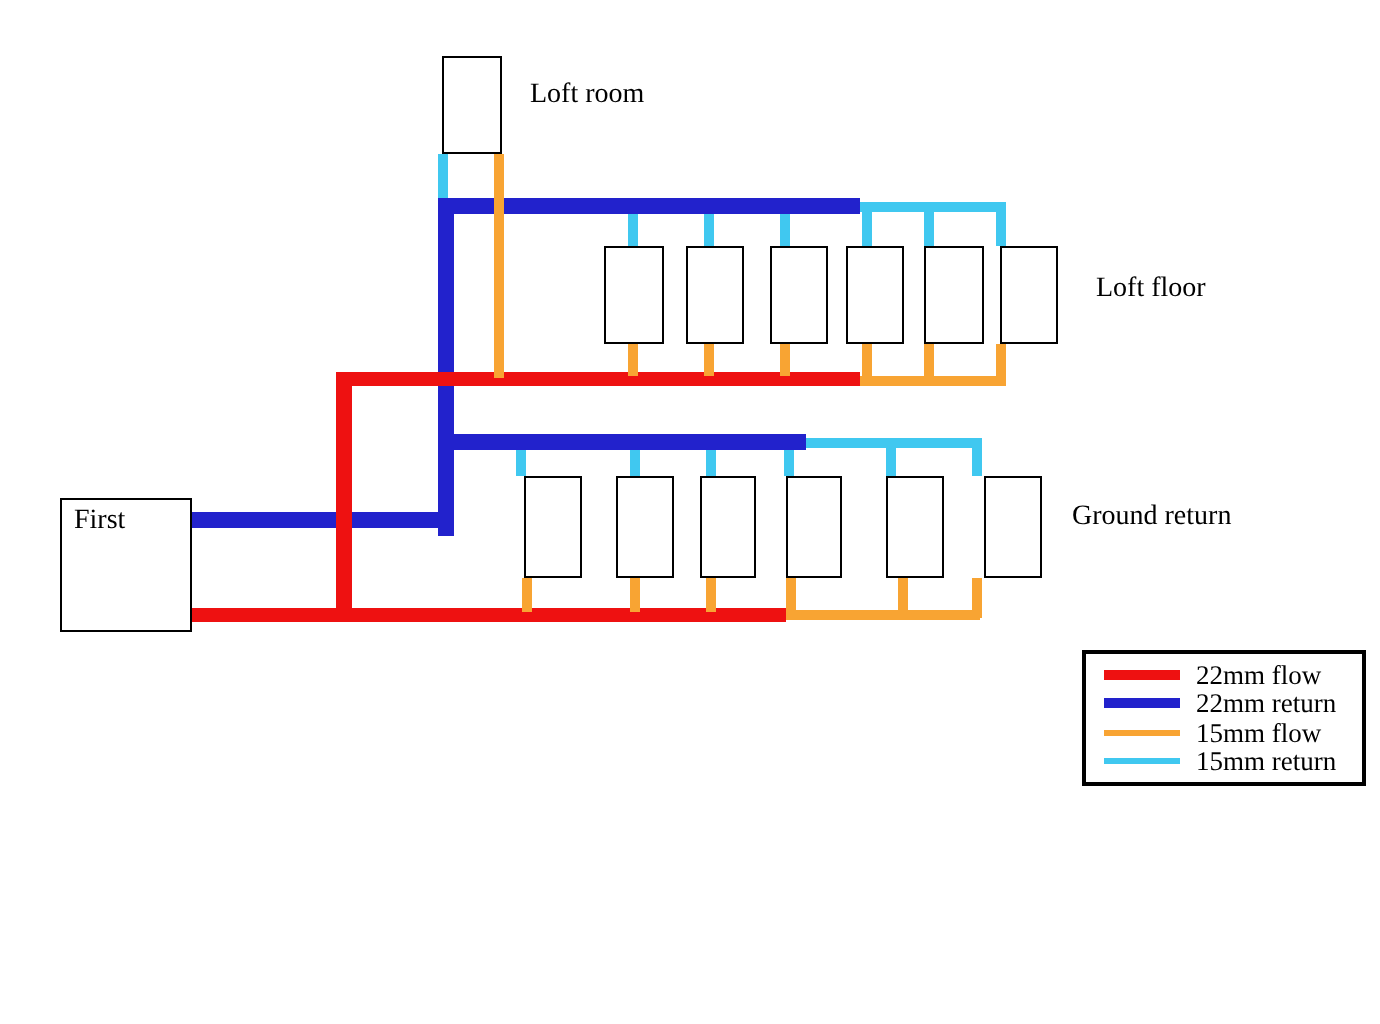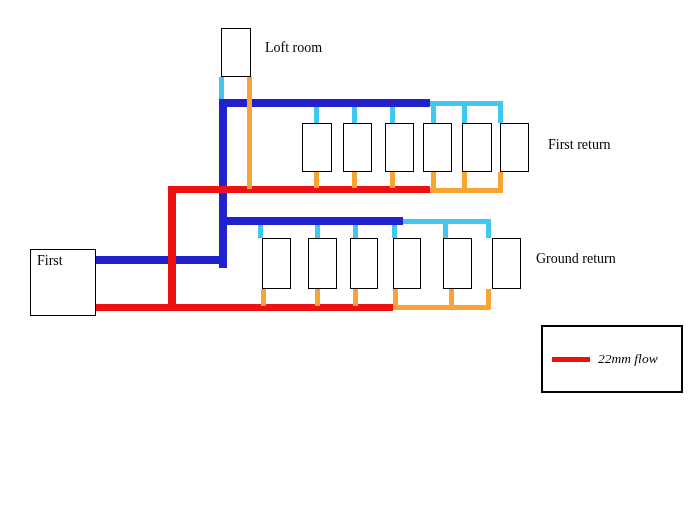--- a/index.html
+++ b/index.html
@@ -9,21 +9,21 @@
   }
   .pipe{position:absolute;}
   .box{position:absolute;background:#ffffff;border:1px solid #000;box-sizing:border-box;}
   .lbl{position:absolute;font-size:14px;line-height:14px;white-space:nowrap;}
   #legend{
     position:absolute;left:541px;top:325px;width:142px;height:68px;
     border:2px solid #000;box-sizing:border-box;background:#ffffff;
     display:flex;flex-direction:column;justify-content:space-around;
     padding:3px 0 3px 9px;
   }
-  .legend-row{display:flex;align-items:center;height:14px;font-style:italic;}
+  .legend-row{display:flex;align-items:center;height:14px;}
   .legend-swatch{width:38px;flex:0 0 38px;margin-right:8px;}
   .legend-label{font-size:13.5px;line-height:13.5px;white-space:nowrap;}
 </style>
 </head>
 <body>
 
 <div id="stage">
 
   <div>
       <div class="pipe" style="left: 219px; top: 99px; width: 211px; height: 8px; background: rgb(34, 34, 204);"></div>
@@ -73,24 +73,36 @@
       <div class="box" style="left: 262px; top: 238px; width: 29px; height: 51px;"></div>
       <div class="box" style="left: 308px; top: 238px; width: 29px; height: 51px;"></div>
       <div class="box" style="left: 350px; top: 238px; width: 28px; height: 51px;"></div>
       <div class="box" style="left: 393px; top: 238px; width: 28px; height: 51px;"></div>
       <div class="box" style="left: 443px; top: 238px; width: 29px; height: 51px;"></div>
       <div class="box" style="left: 492px; top: 238px; width: 29px; height: 51px;"></div>
       <div class="box" style="left: 30px; top: 249px; width: 66px; height: 67px;"></div>
     </div>
 
   <div class="lbl" style="left:265px;top:41px;">Loft room</div>
-  <div class="lbl" style="left:548px;top:138px;">First return</div>
+  <div class="lbl" style="left:548px;top:138px;">Loft floor</div>
   <div class="lbl" style="left:536px;top:252px;">Ground return</div>
   <div class="lbl" style="left:37px;top:254px;">First</div>
 
   <div id="legend">
     <div class="legend-row">
       <div class="legend-swatch" style="background: rgb(238, 17, 17); height: 5px;"></div>
       <div class="legend-label">22mm flow</div>
     </div>
+    <div class="legend-row">
+      <div class="legend-swatch" style="background: rgb(34, 34, 204); height: 5px;"></div>
+      <div class="legend-label">22mm return</div>
+    </div>
+    <div class="legend-row">
+      <div class="legend-swatch" style="background: rgb(248, 164, 51); height: 3px;"></div>
+      <div class="legend-label">15mm flow</div>
+    </div>
+    <div class="legend-row">
+      <div class="legend-swatch" style="background: rgb(64, 200, 240); height: 3px;"></div>
+      <div class="legend-label">15mm return</div>
+    </div>
   </div>
 
 </div>
 
 </body></html>

